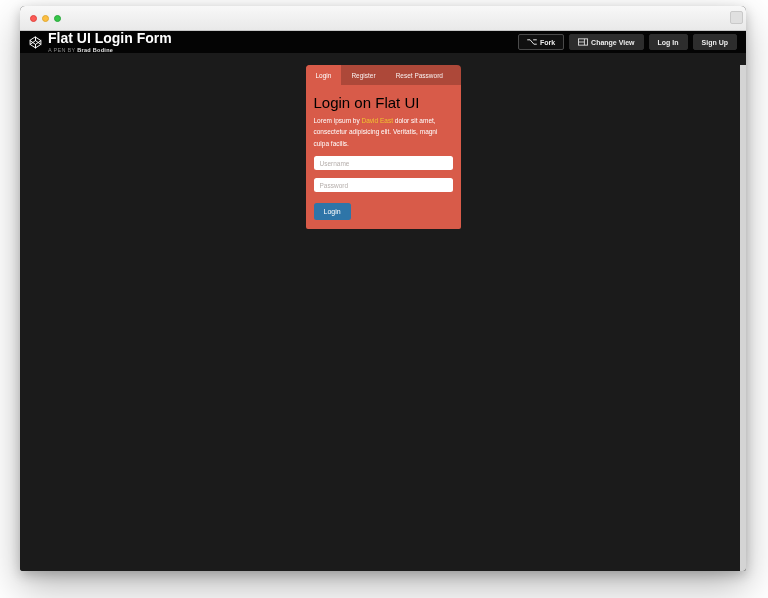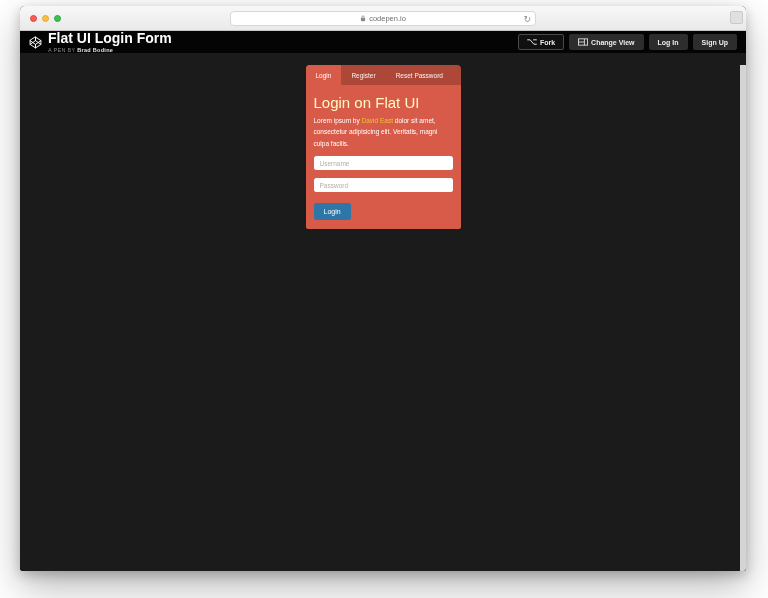--- a/index.html
+++ b/index.html
@@ -87,21 +87,21 @@
     display:flex; align-items:center; padding:0 10px;
     font-size:6.5px; color:rgba(255,255,255,.92);
     cursor:pointer; white-space:nowrap;
   }
   .tab.active { background:#d85b49; color:#ffffff; }
   .card-body {
     background:#d85b49; padding:7px 8px 9px;
     border-radius:0 0 2px 2px;
   }
   .card-heading {
-    font-size:15px; font-weight:normal; color:#fef9c3;
+    font-size:15px; font-weight:normal; color:#000000;
     margin:2px 0 4px;
   }
   .card-desc {
     font-size:6.5px; color:#ffffff; line-height:1.75;
     margin-bottom:7px;
   }
   .card-desc a { color:#f0c330; text-decoration:none; cursor:pointer; }
   .field {
     display:block; width:100%; height:14px;
     border:none; outline:none; border-radius:2.5px;
@@ -124,30 +124,20 @@
 </head>
 <body>
 
 <div class="window">
 
   <div class="chrome">
     <div class="lights">
       <span class="light" style="background:#fc5b57;border:1px solid #e0443e;"></span>
       <span class="light" style="background:#fdbe41;border:1px solid #e0a932;"></span>
       <span class="light" style="background:#35c649;border:1px solid #2aa73c;"></span>
-    </div>
-    <div class="urlbar">
-      <span class="lock">
-        <svg width="6" height="7" viewBox="0 0 8 10">
-          <rect x="1" y="4" width="6" height="5" rx="1" fill="#8a8a8a"></rect>
-          <path d="M2.4 4V2.8a1.6 1.6 0 0 1 3.2 0V4" fill="none" stroke="#8a8a8a" stroke-width="1.1"></path>
-        </svg>
-      </span>
-      <span>codepen.io</span>
-      <span class="refresh">↻</span>
     </div>
     <span class="chrome-btn"></span>
   </div>
 
   <div class="cp-header">
     <span class="cp-logo">
       <svg width="13" height="13" viewBox="0 0 24 24" fill="none" stroke="#ffffff" stroke-width="1.8" stroke-linejoin="round" stroke-linecap="round">
         <path d="M12 2 L22 8.5 V15.5 L12 22 L2 15.5 V8.5 Z"></path>
         <path d="M12 22 V15.5 M2 8.5 L12 15.5 L22 8.5 M12 2 V8.5 M2 15.5 L12 8.5 L22 15.5"></path>
       </svg>

